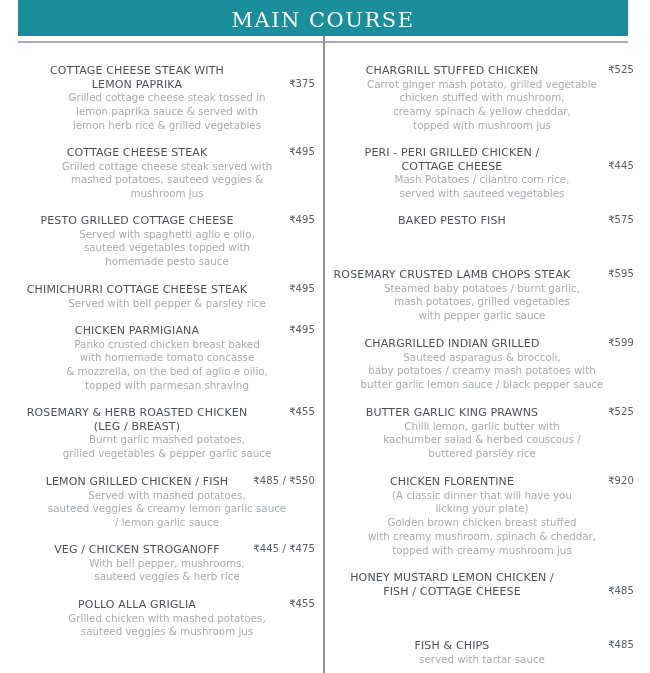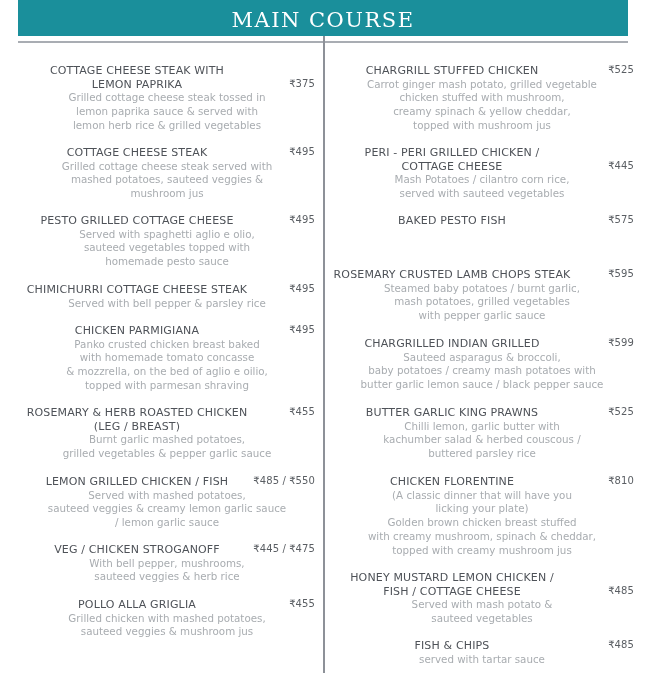--- a/index.html
+++ b/index.html
@@ -242,37 +242,35 @@
       <span class="item-price" style="top:0">₹525</span>
     </div>
     <span class="item-desc">Chilli lemon, garlic butter with
 kachumber salad &amp; herbed couscous /
 buttered parsley rice</span>
   </div>
 
   <div class="item" style="top:413px">
     <div class="item-head">
       <span class="item-name">CHICKEN FLORENTINE</span>
-      <span class="item-price" style="top:0">₹810</span>
+      <span class="item-price" style="top:0">₹920</span>
     </div>
     <span class="item-desc">(A classic dinner that will have you
 licking your plate)
 Golden brown chicken breast stuffed
 with creamy mushroom, spinach &amp; cheddar,
 topped with creamy mushroom jus</span>
   </div>
 
   <div class="item" style="top:509px">
     <div class="item-head">
       <span class="item-name" style="white-space:pre-line">HONEY MUSTARD LEMON CHICKEN /
 FISH / COTTAGE CHEESE</span>
       <span class="item-price" style="top:14px">₹485</span>
     </div>
-    <span class="item-desc">Served with mash potato &amp;
-sauteed vegetables</span>
   </div>
 
   <div class="item" style="top:577px">
     <div class="item-head">
       <span class="item-name">FISH &amp; CHIPS</span>
       <span class="item-price" style="top:0">₹485</span>
     </div>
     <span class="item-desc">served with tartar sauce</span>
   </div>
 </div>

